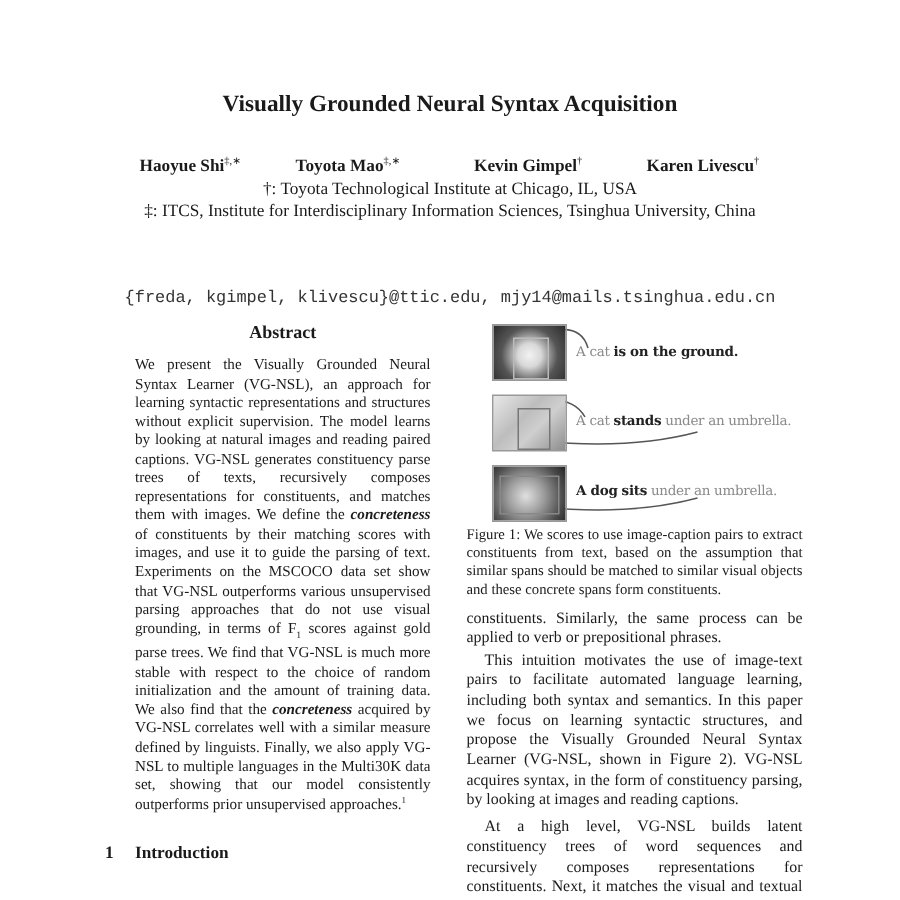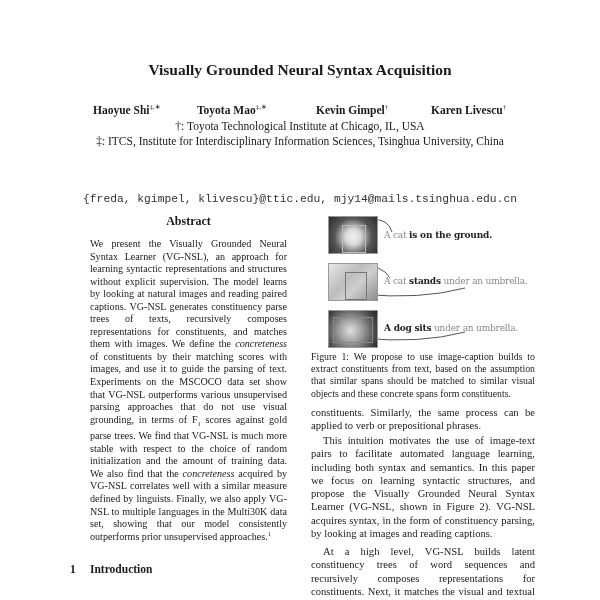--- a/index.html
+++ b/index.html
@@ -10,21 +10,21 @@
   .authors { position: absolute; top: 103px; left: 0; width: 600px; height: 16px; }
   .author { position: absolute; font-weight: bold; font-size: 11.5px; white-space: nowrap; }
   .author sup { font-size: 7px; font-weight: normal; vertical-align: 5px; }
   .affil { position: absolute; left: 0; width: 600px; text-align: center; font-size: 11.5px; white-space: nowrap; }
   .email { position: absolute; top: 149px; left: 0; width: 600px; text-align: center;
            font-family: "Liberation Mono", monospace; font-size: 11.3px; color: #333; white-space: nowrap; margin-top: 44px; }
   .abstract-title { position: absolute; top: 214px; left: 70px; width: 237px; text-align: center;
                     font-weight: bold; font-size: 12px; }
   .abstract { position: absolute; top: 238px; left: 90px; width: 197px; font-size: 10.1px;
               line-height: 12.55px; text-align: justify; hyphens: manual; }
-  .abstract i { font-style: italic; }
+  .abstract i { font-style: italic; font-weight: bold; }
   .abstract sup { font-size: 6px; vertical-align: 4px; line-height: 0; }
   .sec-head { position: absolute; top: 563px; left: 70px; font-weight: bold; font-size: 11.5px; }
   .sec-head .num { display: inline-block; width: 20px; }
   .intro-text { position: absolute; top: 608px; left: 70px; width: 237px; font-size: 10px;
                 text-align: justify; line-height: 13px; }
 
   .figure { position: absolute; left: 320px; top: 210px; width: 230px; height: 140px; }
   .thumb { position: absolute; left: 8px; width: 48px; height: 36px; border: 1px solid #999; overflow: hidden; }
   .thumb .inner { position: absolute; border: 1px solid #bbb; }
   .cap { position: absolute; left: 64px; font-size: 9px; white-space: nowrap; font-family: "DejaVu Serif", serif; letter-spacing: -0.2px; text-align: center; }
@@ -77,17 +77,17 @@
     <div class="inner" style="left:16px;top:8px;width:20px;height:26px;border-color:#777"></div>
   </div>
   <div class="cap" style="top:66px"><span class="gray">A cat</span> <span class="bold">stands</span> <span class="gray">under an umbrella.</span></div>
 
   <div class="thumb" style="top:100px;background:radial-gradient(circle at 45% 55%,#e0e0e0 0,#a0a0a0 35%,#4a4a4a 75%,#222 100%)">
     <div class="inner" style="left:4px;top:6px;width:38px;height:24px;border-color:#888"></div>
   </div>
   <div class="cap" style="top:113px"><span class="bold">A dog</span> <span class="bold">sits</span> <span class="gray">under an umbrella.</span></div>
 </div>
 
-<div class="fig-caption">Figure 1:  We propose to use image-caption builds to extract constituents from text, based on the assumption that similar spans should be matched to similar visual objects and these concrete spans form constituents.</div>
+<div class="fig-caption">Figure 1:  We scores to use image-caption pairs to extract constituents from text, based on the assumption that similar spans should be matched to similar visual objects and these concrete spans form constituents.</div>
 
 <div class="right-text" style="top:406px">constituents. Similarly, the same process can be applied to verb or prepositional phrases.</div>
 <div class="right-text indent" style="top:434px">This intuition motivates the use of image-text pairs to facilitate automated language learning, including both syntax and semantics. In this paper we focus on learning syntactic structures, and propose the Visually Grounded Neural Syntax Learner (VG-NSL, shown in Figure 2). VG-NSL acquires syntax, in the form of constituency parsing, by looking at images and reading captions.</div>
 <div class="right-text indent" style="top:545px">At a high level, VG-NSL builds latent constituency trees of word sequences and recursively composes representations for constituents. Next, it matches the visual and textual representations.</div>
 
 </body></html>

